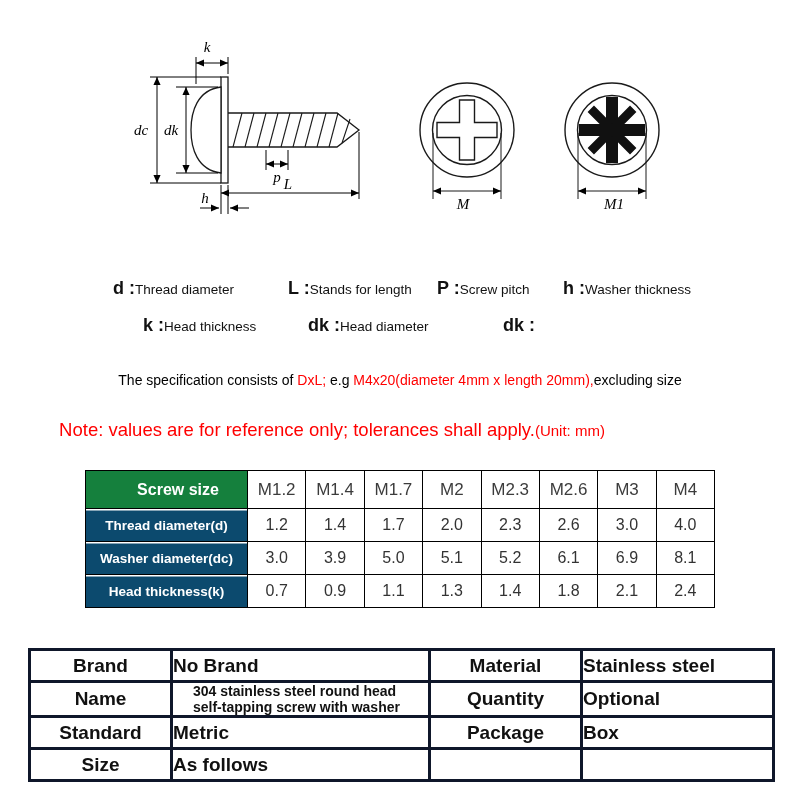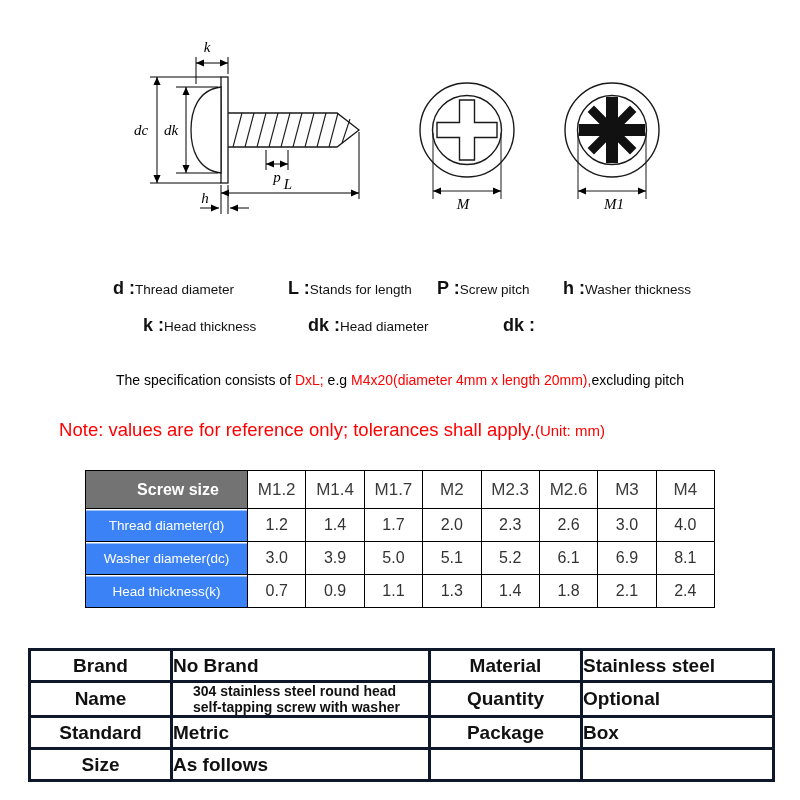--- a/index.html
+++ b/index.html
@@ -27,23 +27,23 @@
   .note-line .unit { font-size: 15px; }
 
   
   table.spec { position: absolute; top: 470px; left: 85px; width: 630px;
     border-collapse: collapse; table-layout: fixed; border: 1.5px solid #000; }
   table.spec td, table.spec th { border: 1px solid #000; text-align: center;
     font-weight: normal; }
   table.spec tr.hdr { height: 38px; }
   table.spec tr.datar { height: 33px; }
   table.spec .colhead { font-size: 17px; color: #3c3c3c; }
-  table.spec .blk { background: #3b82f6; color: #fff; font-weight: normal;
+  table.spec .blk { background: #0c4a6e; color: #fff; font-weight: bold;
     font-size: 13.5px; box-shadow: inset 0 1.5px 0 #fff; }
-  table.spec .blk0 { background: #737373; color: #fff; font-weight: bold;
+  table.spec .blk0 { background: #15803d; color: #fff; font-weight: bold;
     font-size: 16px; padding-left: 23px; }
   table.spec .num { font-size: 16px; color: #333; }
 
   
   table.info { position: absolute; top: 648px; left: 28px; width: 744px;
     border-collapse: collapse; table-layout: fixed; }
   table.info td { border: 3px solid #0f172a; height: 32px; font-size: 19px; font-weight: bold; }
   table.info .lbl { text-align: center; }
   table.info .val { text-align: left; }
   table.info .val-small { font-size: 14px; line-height: 1.15; padding-left: 20px; }
@@ -155,21 +155,21 @@
   </span>
   <span class="def-item" style="left:308px; top:315px;">
     <span class="def-term">dk :</span><span class="def-desc">Head diameter</span>
   </span>
   <span class="def-item" style="left:503px; top:315px;">
     <span class="def-term">dk :</span><span class="def-desc"></span>
   </span>
 </div>
 
 <div class="spec-line">
-  <span>The specification consists of </span><span class="red">DxL;</span><span> e.g </span><span class="red">M4x20(diameter 4mm x length 20mm),</span><span>excluding pitch</span>
+  <span>The specification consists of </span><span class="red">DxL;</span><span> e.g </span><span class="red">M4x20(diameter 4mm x length 20mm),</span><span>excluding size</span>
 </div>
 
 <div class="note-line">
   <span>Note: values are for reference only; tolerances shall apply.</span><span class="unit">(Unit:  mm)</span>
 </div>
 
 <table class="spec">
   <colgroup>
     <col style="width:162px">
       <col>

